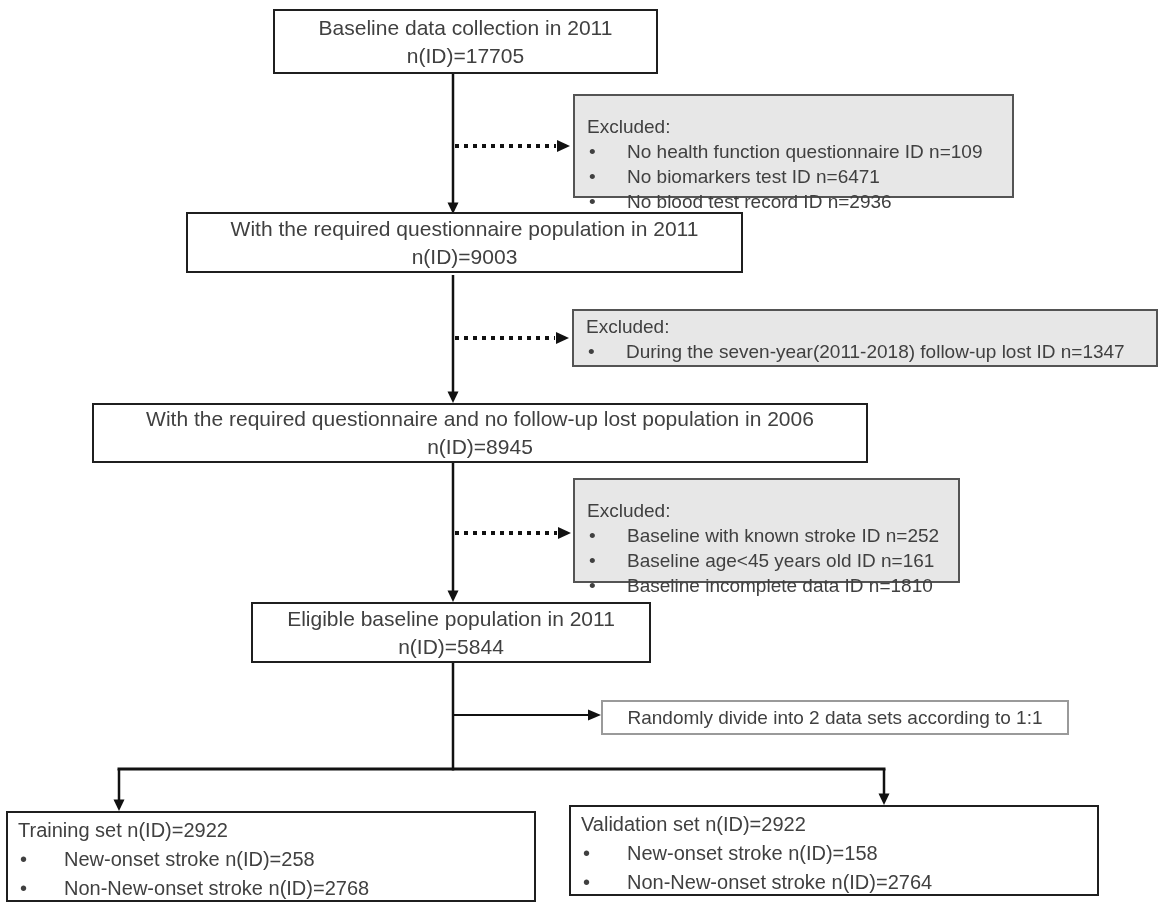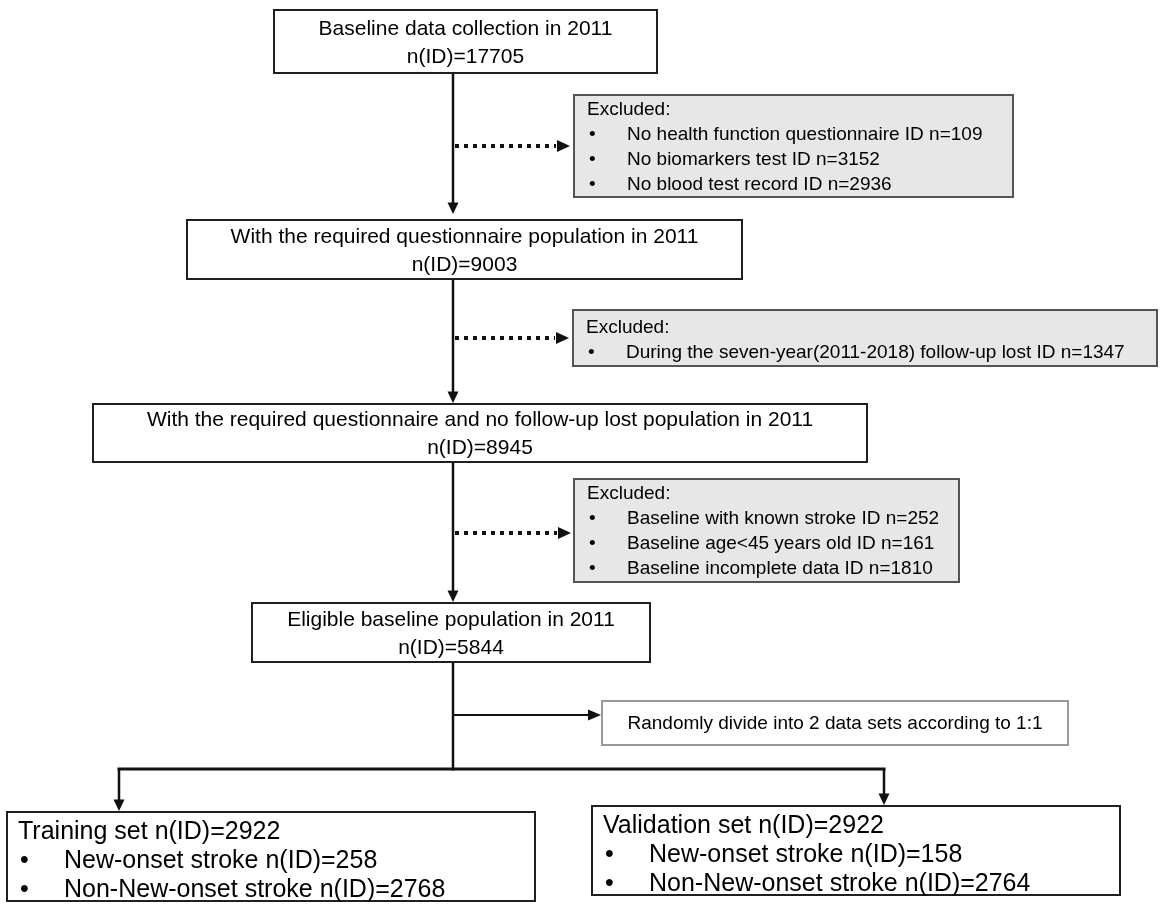--- a/index.html
+++ b/index.html
@@ -6,21 +6,21 @@
     margin: 0;
     padding: 0;
     background: #ffffff;
   }
   #canvas {
     position: relative;
     width: 1170px;
     height: 913px;
     background: #ffffff;
     font-family: "Liberation Sans", sans-serif;
-    color: #000000;
+    color: #404040;
     overflow: hidden;
   }
   #arrows {
     position: absolute;
     left: 0; top: 0;
     width: 1170px;
     height: 913px;
     pointer-events: none;
   }
   .box {
@@ -36,21 +36,21 @@
     justify-content: center;
     text-align: center;
     font-size: 21px;
     line-height: 28px;
   }
   .excluded-box {
     background: #e7e7e7;
     border: 2px solid #545454;
     font-size: 19px;
     line-height: 25px;
-    padding: 0 8px 0 8px;
+    padding: 18px 8px 0 8px;
   }
   .excluded-box .ex-title,
   .outcome-box .out-title {
     padding-left: 4px;
   }
   .bullet-row {
     display: flex;
     align-items: baseline;
   }
   .bullet-row .bullet {
@@ -62,21 +62,21 @@
     display: flex;
     align-items: center;
     justify-content: center;
     text-align: center;
     font-size: 19px;
     line-height: 24px;
     white-space: nowrap;
   }
   .outcome-box {
     border: 2px solid #1f1f1f;
-    font-size: 25px;
+    font-size: 20px;
     line-height: 29px;
     padding: 3px 10px 0 6px;
   }
   .outcome-box .bullet-row .bullet {
     flex: 0 0 44px;
     padding-left = 8px;
   }
 </style>
 </head>
 <body>
@@ -123,43 +123,43 @@
   </div>
 
   <div class="box excluded-box" style="left:573px; top:94px; width:441px; height:104px;">
     <div class="ex-title">Excluded:</div>
     <div class="bullet-row">
       <span class="bullet">•</span>
       <span>No health function questionnaire ID n=109</span>
     </div>
     <div class="bullet-row">
       <span class="bullet">•</span>
-      <span>No biomarkers test ID n=3152</span>
+      <span>No biomarkers test ID n=6471</span>
     </div>
     <div class="bullet-row">
       <span class="bullet">•</span>
       <span>No blood test record ID n=2936</span>
     </div>
   </div>
 
-  <div class="box step-box" style="left:186px; top:219px; width:557px; height:61px;">
+  <div class="box step-box" style="left:186px; top:212px; width:557px; height:61px;">
     <div>With the required questionnaire population in 2011</div>
     <div>n(ID)=9003</div>
   </div>
 
   <div class="box excluded-box" style="left:572px; top:309px; width:586px; height:58px; padding-top:3px;">
     <div class="ex-title">Excluded:</div>
     <div class="bullet-row">
       <span class="bullet">•</span>
       <span>During the seven-year(2011-2018) follow-up lost ID n=1347</span>
     </div>
   </div>
 
   <div class="box step-box" style="left:92px; top:403px; width:776px; height:60px;">
-    <div>With the required questionnaire and no follow-up lost population in 2011</div>
+    <div>With the required questionnaire and no follow-up lost population in 2006</div>
     <div>n(ID)=8945</div>
   </div>
 
   <div class="box excluded-box" style="left:573px; top:478px; width:387px; height:105px;">
     <div class="ex-title">Excluded:</div>
     <div class="bullet-row">
       <span class="bullet">•</span>
       <span>Baseline with known stroke ID n=252</span>
     </div>
     <div class="bullet-row">
@@ -170,37 +170,37 @@
       <span class="bullet">•</span>
       <span>Baseline incomplete data ID n=1810</span>
     </div>
   </div>
 
   <div class="box step-box" style="left:251px; top:602px; width:400px; height:61px;">
     <div>Eligible baseline population in 2011</div>
     <div>n(ID)=5844</div>
   </div>
 
-  <div class="box randomize-box" style="left:601px; top:700px; width:468px; height:46px;">
+  <div class="box randomize-box" style="left:601px; top:700px; width:468px; height:35px;">
     <div>Randomly divide into 2 data sets according to 1:1</div>
   </div>
 
   <div class="box outcome-box" style="left:6px; top:811px; width:530px; height:91px;">
     <div class="out-title">Training set n(ID)=2922</div>
     <div class="bullet-row">
       <span class="bullet">•</span>
       <span>New-onset stroke n(ID)=258</span>
     </div>
     <div class="bullet-row">
       <span class="bullet">•</span>
       <span>Non-New-onset stroke n(ID)=2768</span>
     </div>
   </div>
 
-  <div class="box outcome-box" style="left:569px; top:805px; width:530px; height:91px;margin-left:22px;">
+  <div class="box outcome-box" style="left:569px; top:805px; width:530px; height:91px;">
     <div class="out-title">Validation set n(ID)=2922</div>
     <div class="bullet-row">
       <span class="bullet">•</span>
       <span>New-onset stroke n(ID)=158</span>
     </div>
     <div class="bullet-row">
       <span class="bullet">•</span>
       <span>Non-New-onset stroke n(ID)=2764</span>
     </div>
   </div>

